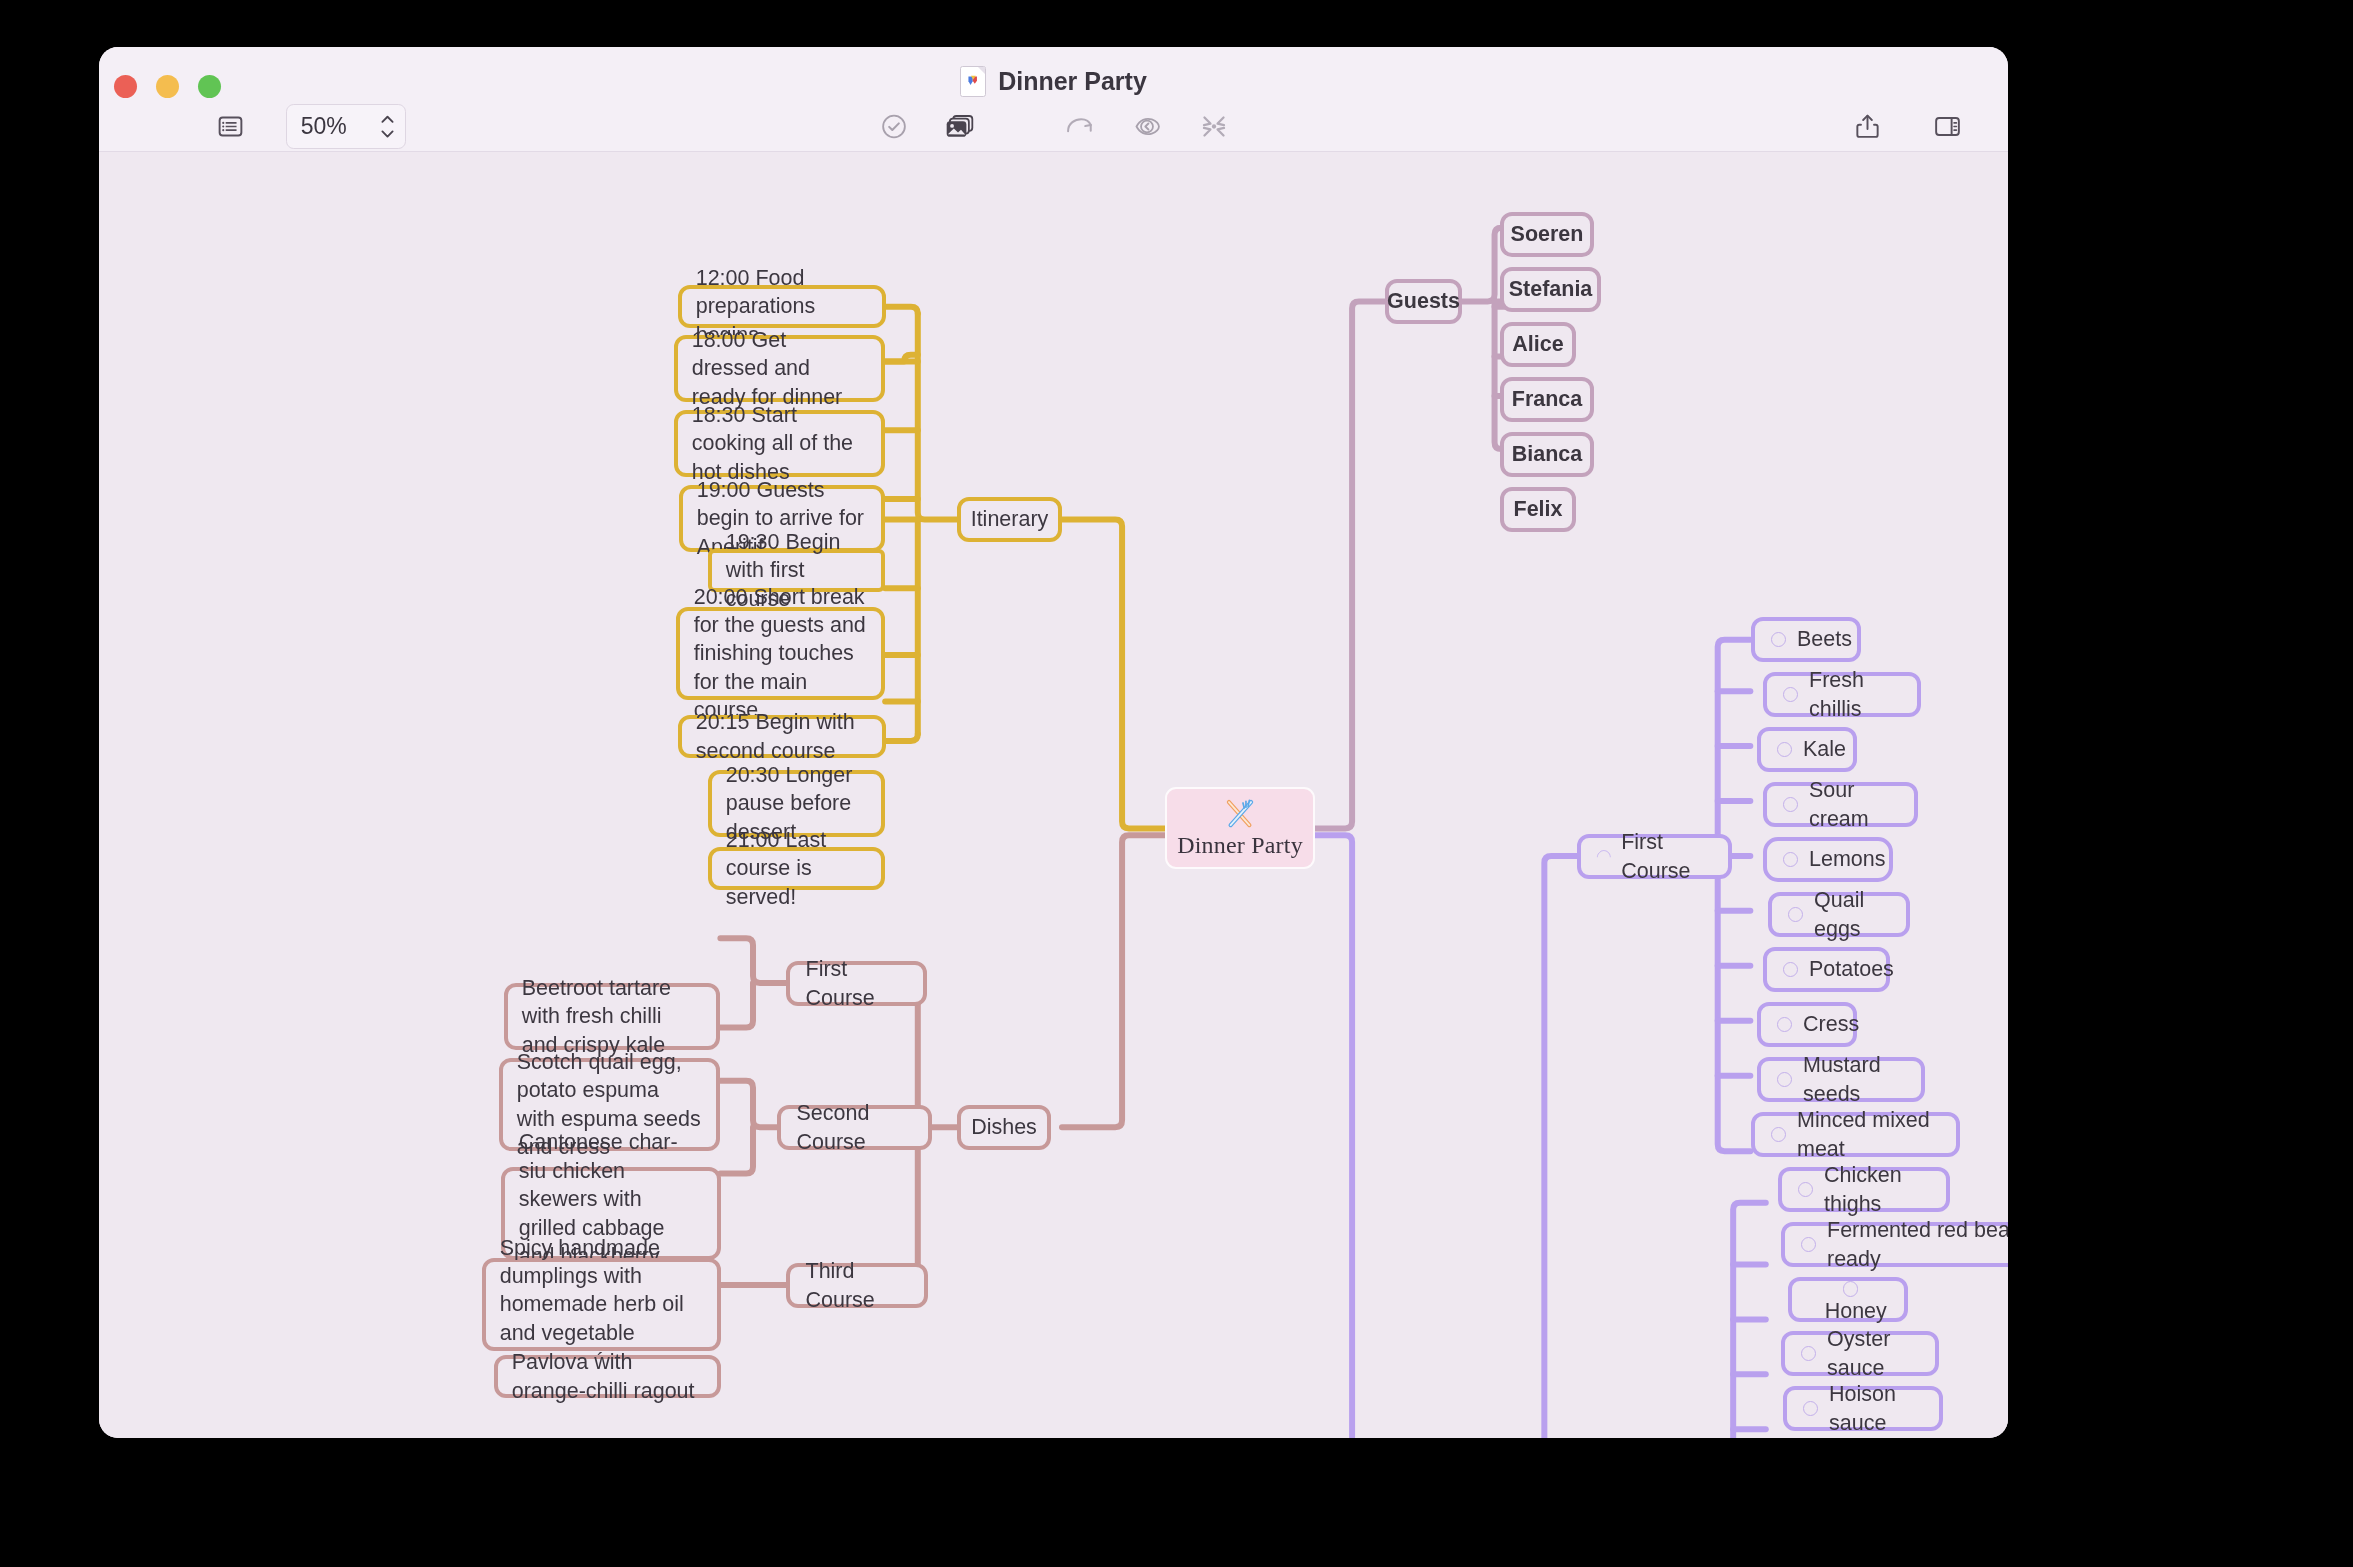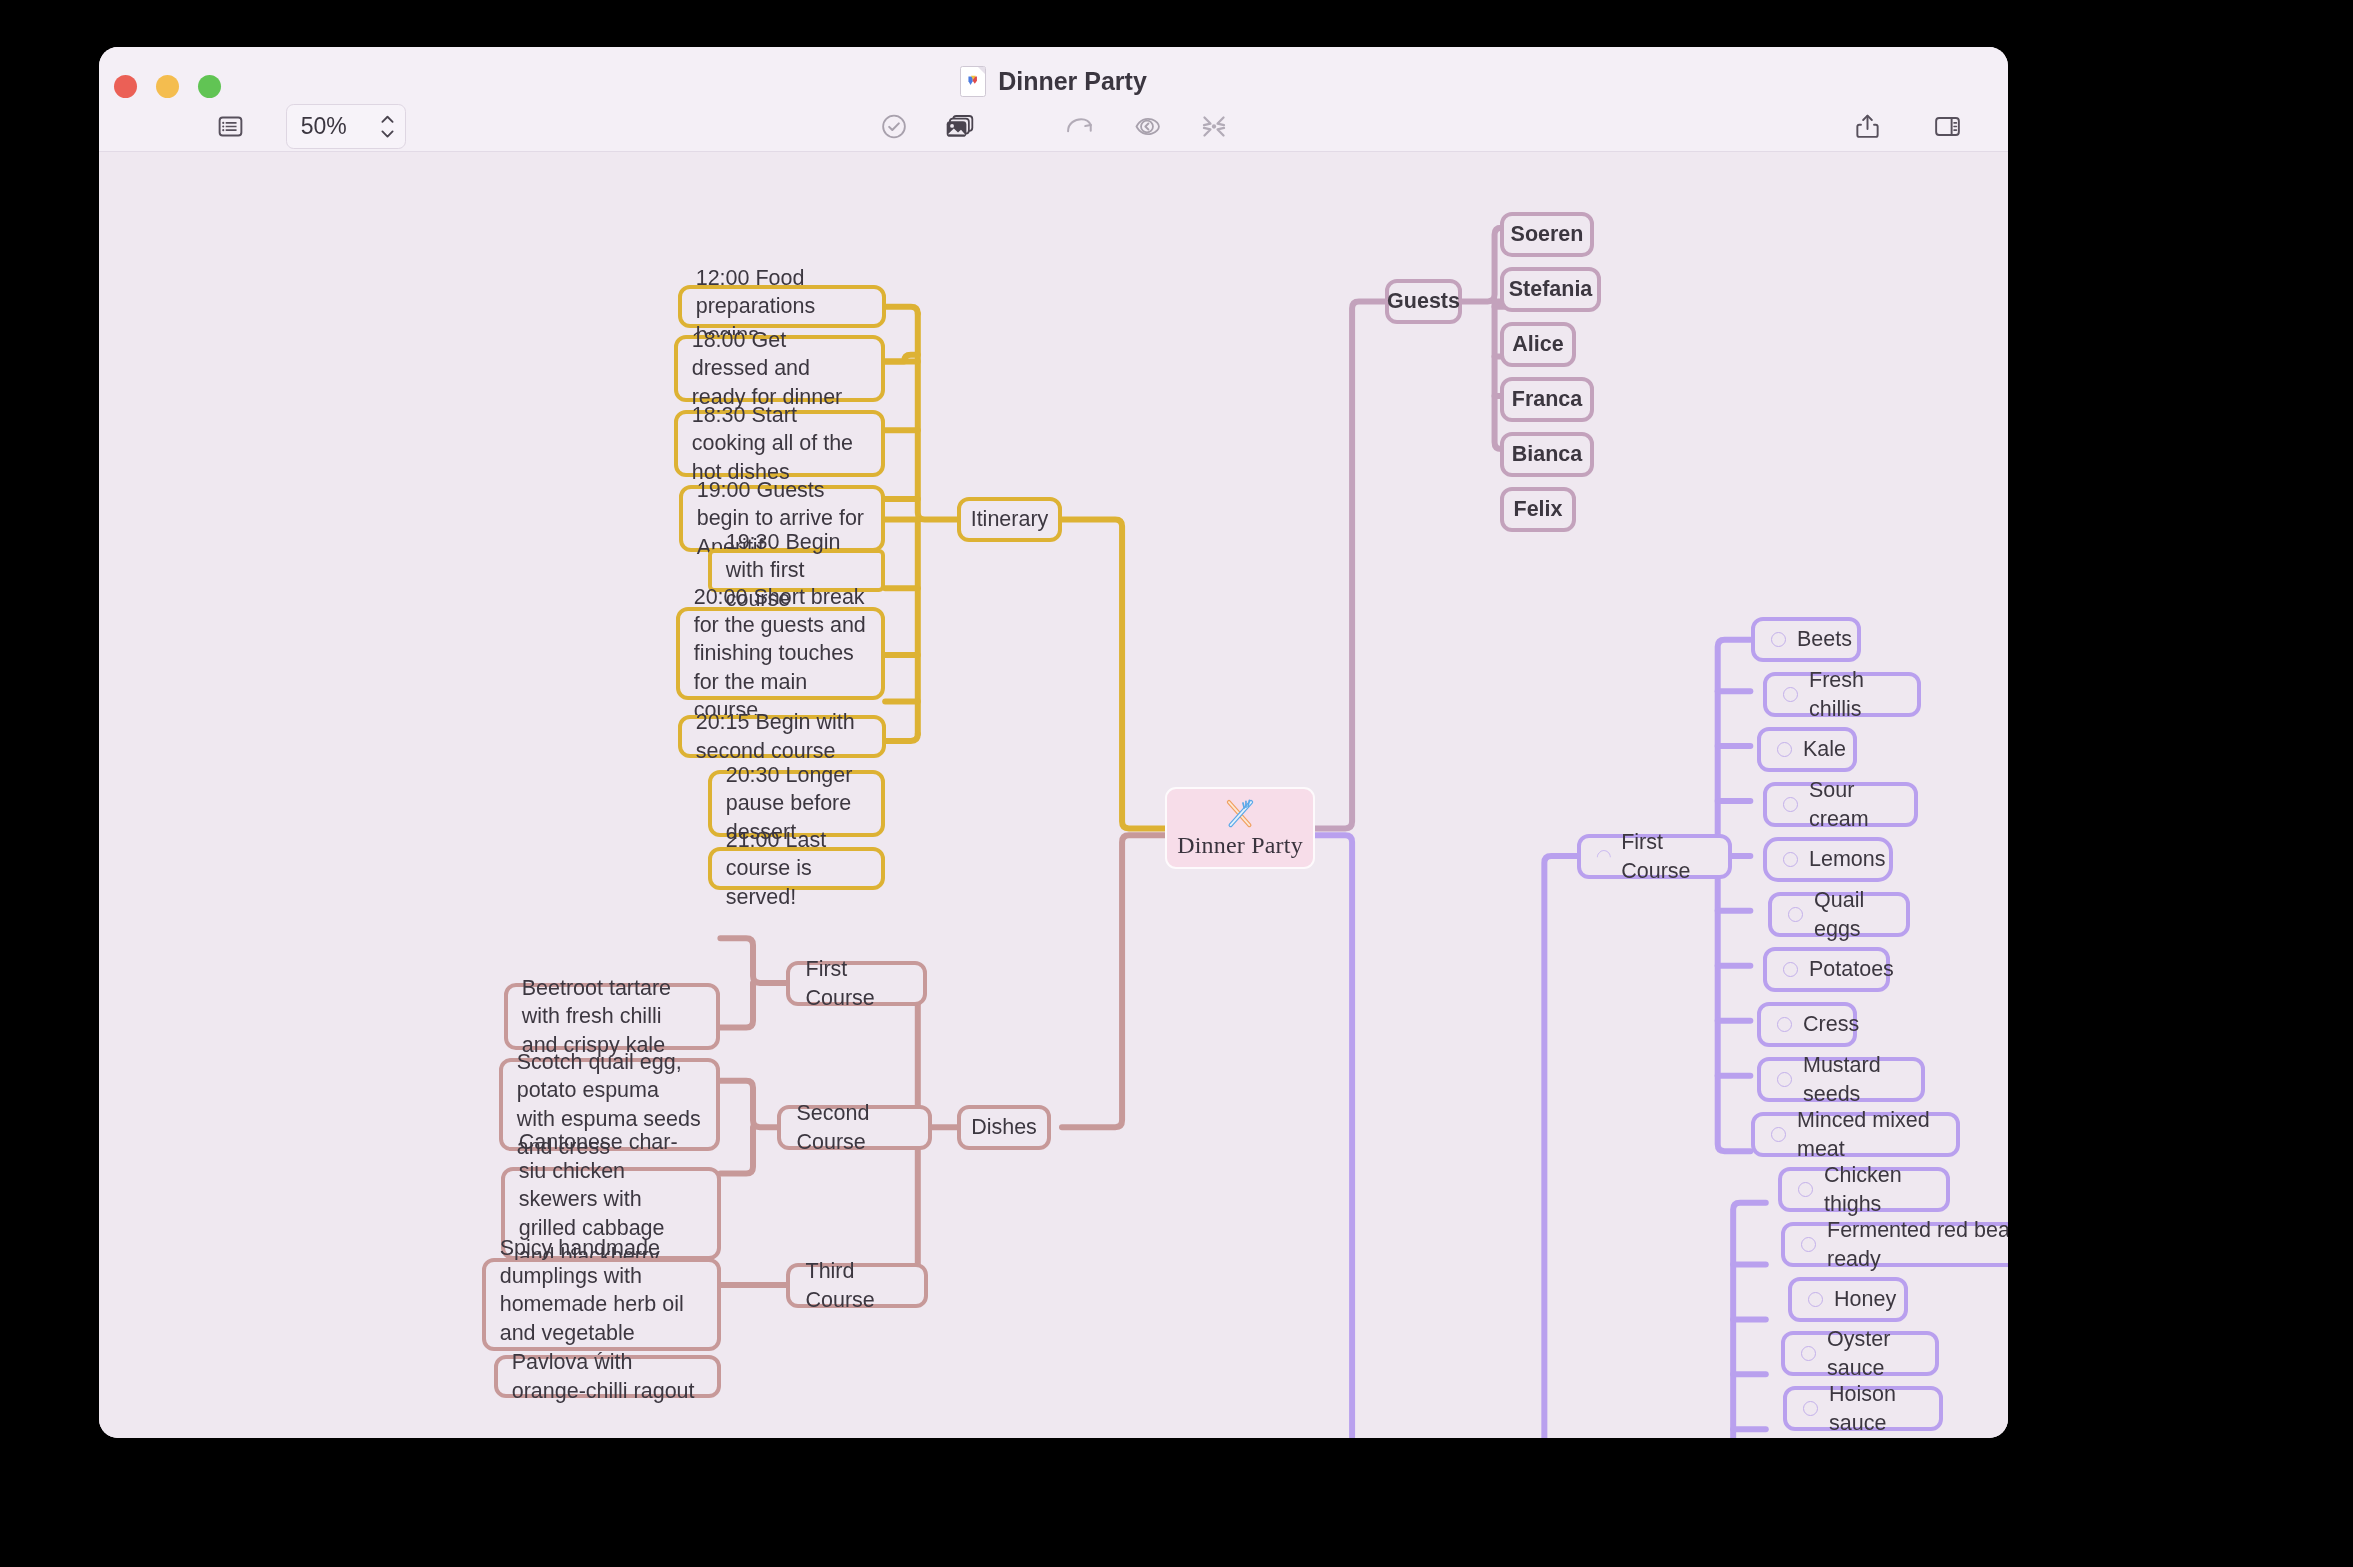--- a/index.html
+++ b/index.html
@@ -458,21 +458,21 @@
     <div class="node n-purple pad-l" style="left:1652px; top:960px; width:209px; height:45px;">
       <span class="cbx"></span>
       <span class="label">Minced mixed meat</span></div>
 
     <div class="node n-purple pad-l" style="left:1679px; top:1015px; width:172px; height:45px;">
       <span class="cbx"></span>
       <span class="label">Chicken thighs</span></div>
     <div class="node n-purple pad-l" style="left:1682px; top:1070px; width:258px; height:45px;">
       <span class="cbx"></span>
       <span class="label">Fermented red bean ready</span></div>
-    <div class="node n-purple pad-l" style="left:1689px; top:1125px; width:120px; height:45px;">
+    <div class="node n-purple pad-l" style="left:1689px; top:1125px; width:120px; height:45px;flex-direction:column;">
       <span class="cbx"></span>
       <span class="label">Honey</span></div>
     <div class="node n-purple pad-l" style="left:1682px; top:1179px; width:158px; height:45px;">
       <span class="cbx"></span>
       <span class="label">Oyster sauce</span></div>
     <div class="node n-purple pad-l" style="left:1684px; top:1234px; width:160px; height:45px;">
       <span class="cbx"></span>
       <span class="label">Hoison sauce</span></div>
 
   </div>

